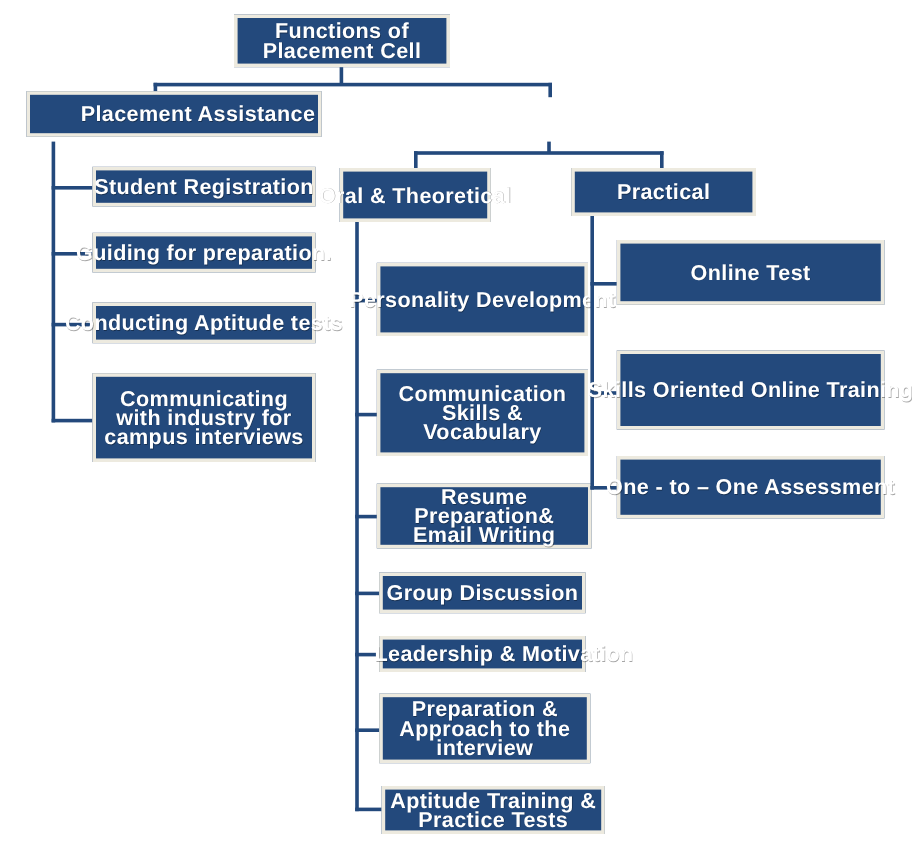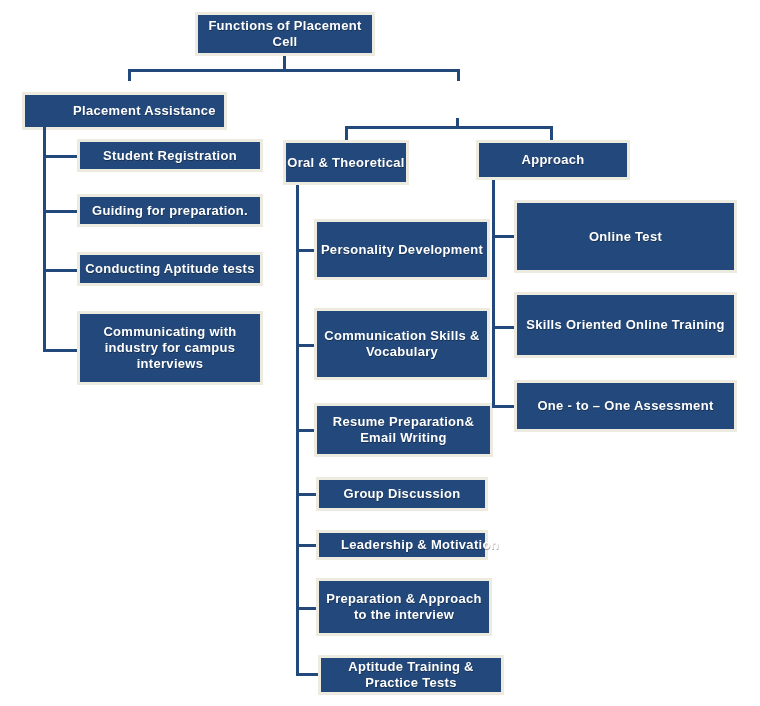--- a/index.html
+++ b/index.html
@@ -15,21 +15,21 @@
     overflow: hidden;
     font-family: "Liberation Sans", sans-serif;
   }
   .node {
     position: absolute;
     box-sizing: border-box;
     background: #23497c;
     border: 3px solid #edeadf;
     color: #ffffff;
     font-weight: bold;
-    font-size: 13px;
+    font-size: 18px;
     line-height: 16px;
     letter-spacing: 0.3px;
     display: flex;
     align-items: center;
     justify-content: center;
     text-align: center;
     white-space: nowrap;
     text-shadow: 0.5px 0.5px 0 rgba(0,0,0,0.35);
   }
   .node .label { display: block; padding: 0 2px; }
@@ -55,21 +55,21 @@
 
   <div class="node wrap" style="left:195px; top:12px; width:180px; height:44px;">
     <span class="label">Functions of Placement Cell</span>
   </div>
 
   <div class="conn v" style="left:283px; top:56px; height:15px;"></div>
   <div class="conn h" style="left:128px; top:69px; width:332px;"></div>
   <div class="conn v" style="left:128px; top:69px; height:12px;"></div>
   <div class="conn v" style="left:457px; top:69px; height:12px;"></div>
 
-  <div class="node" style="left:22px; top:92px; width:205px; height:38px;padding-left:40px;">
+  <div class="node" style="left:22px; top:76px; width:246px; height:38px;padding-left:40px;">
     <span class="label">Placement Assistance</span>
   </div>
 
 
   <div class="conn v" style="left:43px; top:118px; height:234px;"></div>
   <div class="conn h" style="left:43px; top:155px; width:34px;"></div>
   <div class="conn h" style="left:43px; top:210px; width:34px;"></div>
   <div class="conn h" style="left:43px; top:269px; width:34px;"></div>
   <div class="conn h" style="left:43px; top:349px; width:34px;"></div>
 
@@ -89,21 +89,21 @@
   <div class="conn v" style="left:456px; top:118px; height:10px;"></div>
   <div class="conn h" style="left:345px; top:126px; width:208px;"></div>
   <div class="conn v" style="left:345px; top:126px; height:15px;"></div>
   <div class="conn v" style="left:550px; top:126px; height:15px;"></div>
 
   <div class="node overflow" style="left:283px; top:140px; width:126px; height:45px;">
     <span class="label">Oral &amp; Theoretical</span>
   </div>
 
   <div class="node" style="left:476px; top:140px; width:154px; height:40px;">
-    <span class="label">Approach</span>
+    <span class="label">Practical</span>
   </div>
 
   <div class="conn v" style="left:296px; top:185px; height:491px;"></div>
   <div class="conn h" style="left:296px; top:249px; width:22px;"></div>
   <div class="conn h" style="left:296px; top:344px; width:22px;"></div>
   <div class="conn h" style="left:296px; top:429px; width:22px;"></div>
   <div class="conn h" style="left:296px; top:493px; width:22px;"></div>
   <div class="conn h" style="left:296px; top:544px; width:22px;"></div>
   <div class="conn h" style="left:296px; top:607px; width:22px;"></div>
   <div class="conn h" style="left:296px; top:673px; width:22px;"></div>
@@ -128,21 +128,21 @@
   </div>
   <div class="node wrap" style="left:318px; top:655px; width:186px; height:40px;">
     <span class="label">Aptitude Training &amp; Practice Tests</span>
   </div>
 
   <div class="conn v" style="left:492px; top:180px; height:228px;"></div>
   <div class="conn h" style="left:492px; top:235px; width:22px;"></div>
   <div class="conn h" style="left:492px; top:326px; width:22px;"></div>
   <div class="conn h" style="left:492px; top:405px; width:22px;"></div>
 
-  <div class="node" style="left:514px; top:200px; width:223px; height:73px;">
+  <div class="node" style="left:514px; top:200px; width:223px; height:54px;">
     <span class="label">Online Test</span>
   </div>
   <div class="node" style="left:514px; top:292px; width:223px; height:66px;justify-content:center;">
     <span class="label">Skills Oriented  Online  Training</span>
   </div>
   <div class="node" style="left:514px; top:380px; width:223px; height:52px;">
     <span class="label">One   - to  –  One Assessment</span>
   </div>
 
 </div>

